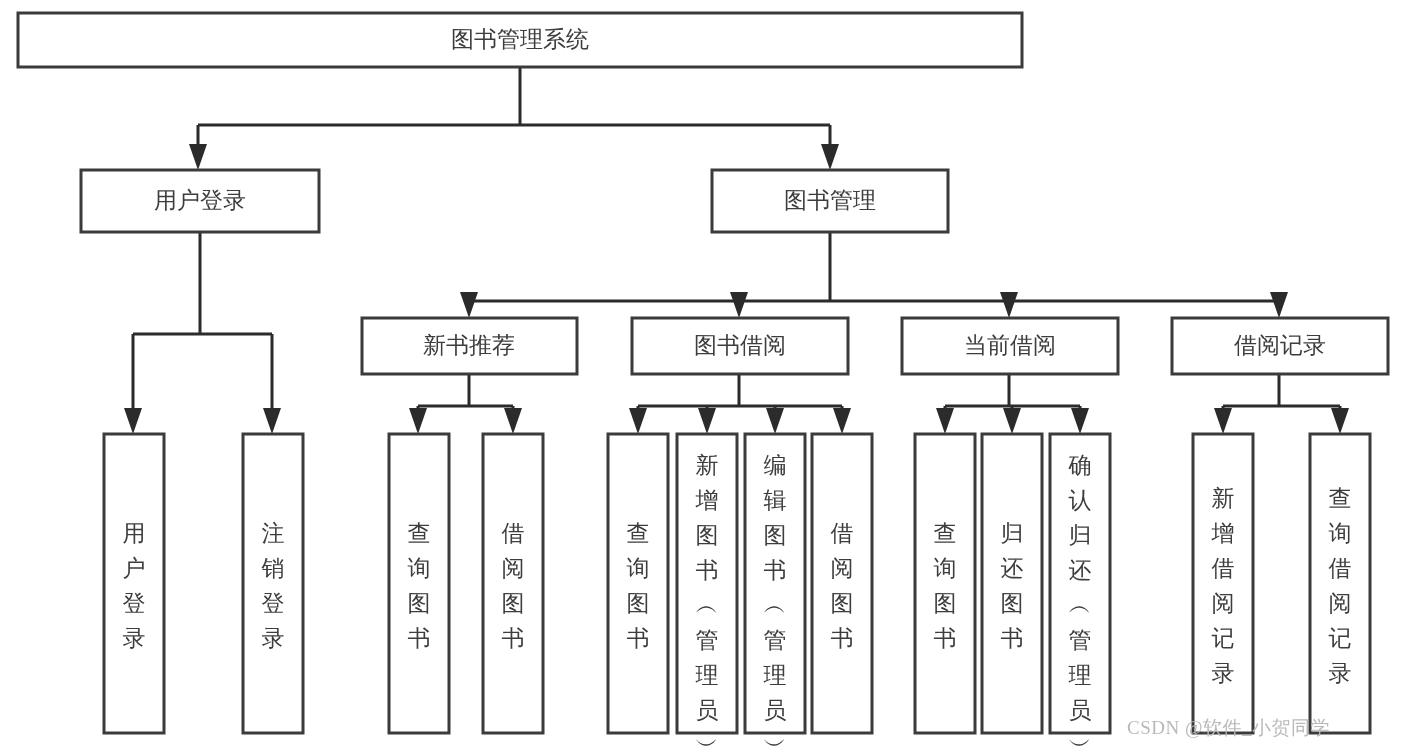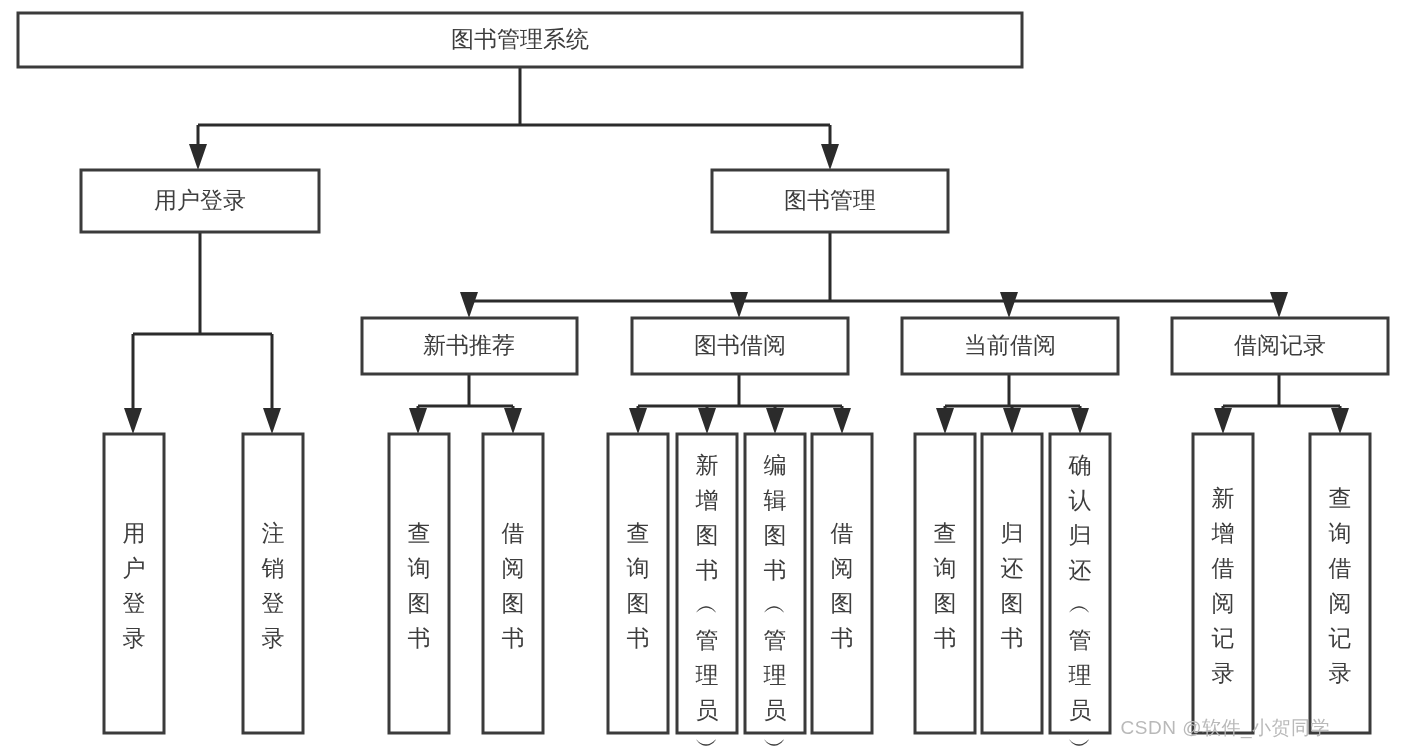--- a/index.html
+++ b/index.html
@@ -52,21 +52,21 @@
   .node-label-vert {
     fill: #3d3d3d;
     font-family: "Liberation Sans", "DejaVu Sans", sans-serif;
     font-size: 23px;
     text-anchor: middle;
   }
   .watermark {
     position: absolute;
     right: 10px;
     bottom: 6px;
-    font-family: Liberation Sans, sans-serif;
+    font-family: Liberation Serif, serif;
     font-size: 19px;
     color: #b9b9b9;
     letter-spacing: 0.5px;
     white-space: nowrap;
     user-select: none;
   }
 </style>
 </head>
 <body>
 

